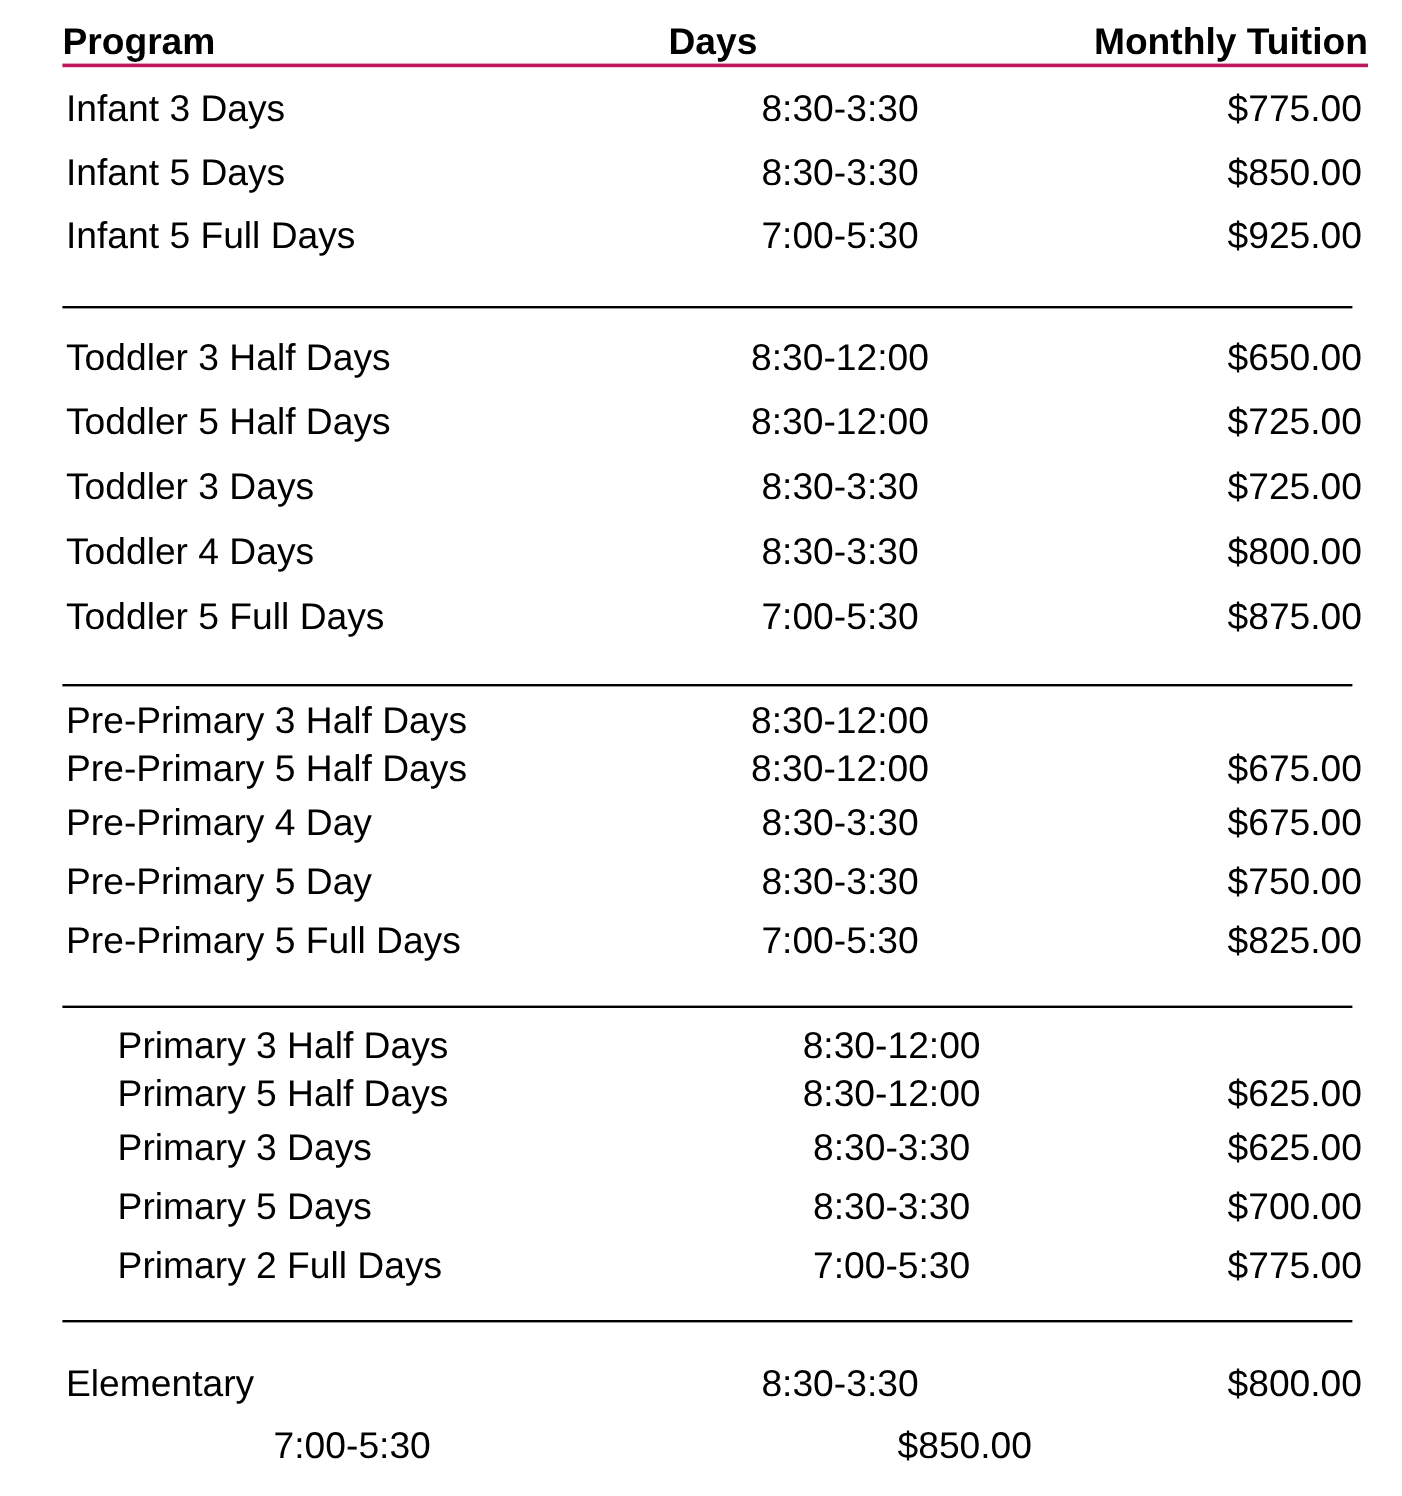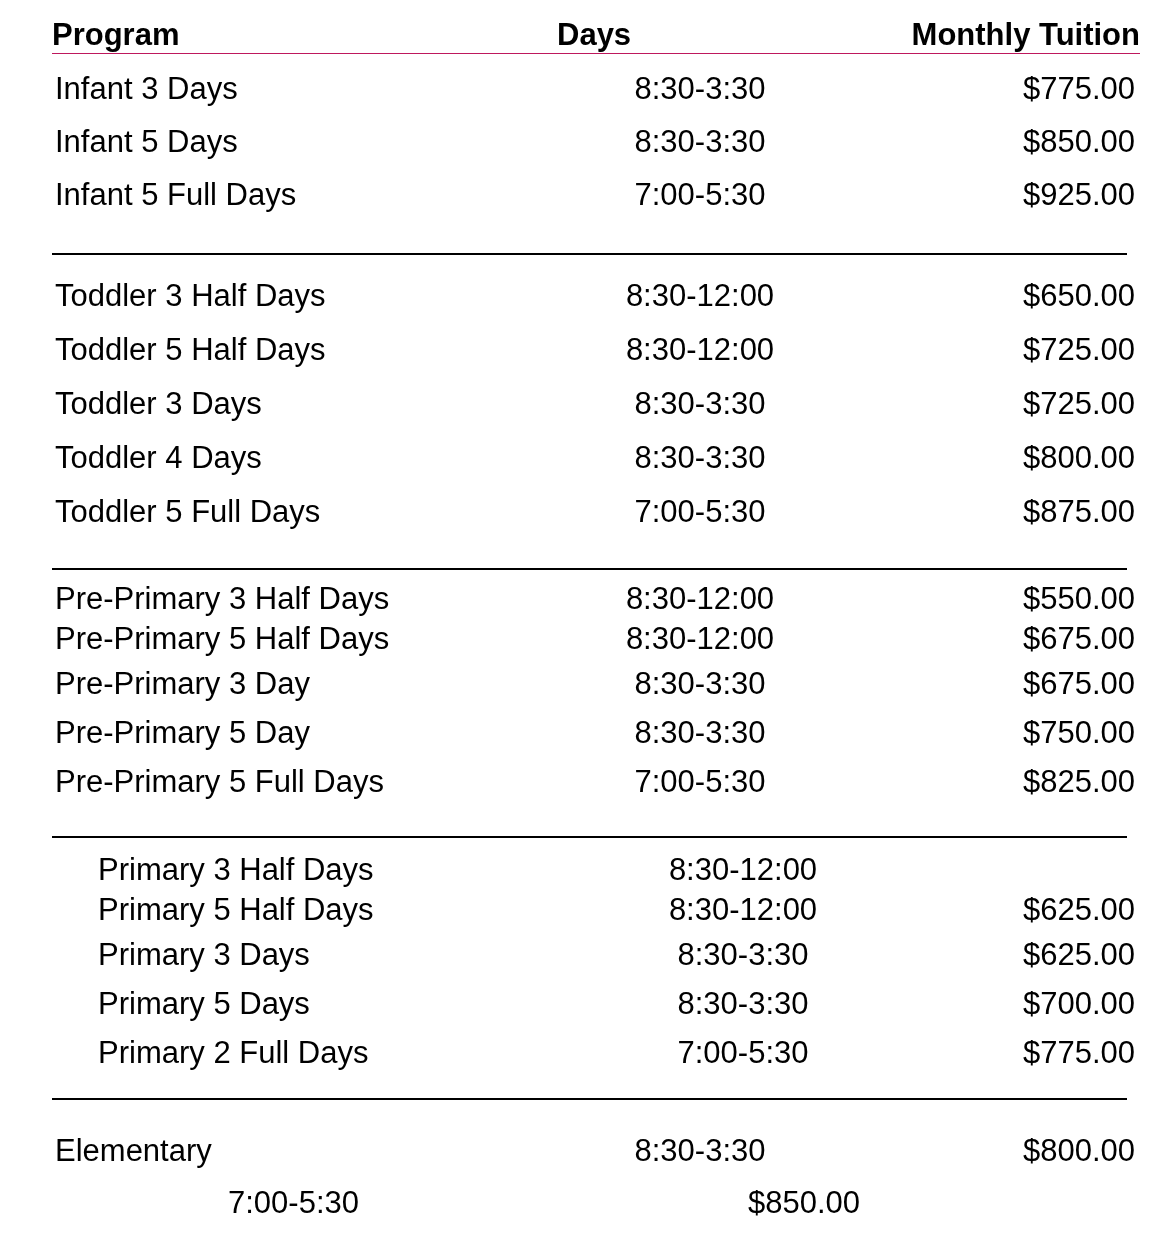--- a/index.html
+++ b/index.html
@@ -18,21 +18,21 @@
     width: 1088px;
   }
   .grid {
     display: grid;
     grid-template-columns: 483px 330px 1fr;
   }
   .thead {
     margin-top: 18px;
     line-height: 34px;
     font-weight: 700;
-    border-bottom: 1px solid #be185d;
+    border-bottom: 3px solid #be185d;
     padding-bottom: 1px;
   }
   .thead .h-program { text-align: left; }
   .thead .h-time { text-align: left; padding-left: 22px; }
   .thead .h-tuition { text-align: right; }
   .row { align-items: center; }
   .cell.program { text-align: left; padding-left: 3px; }
   .cell.time { text-align: center; }
   .cell.tuition { text-align: right; padding-right: 5px; }
   .divider {
@@ -117,29 +117,28 @@
         <div class="cell tuition">$875.00</div>
       </div>
     </div>
 
     <hr class="divider div-1">
 
     <div class="sec sec-2 compact">
       <div class="grid row">
         <div class="cell program">Pre-Primary 3 Half Days</div>
         <div class="cell time">8:30-12:00</div>
-        <div class="cell tuition">$550.00</div>
       </div>
       <div class="grid row">
         <div class="cell program">Pre-Primary 5 Half Days</div>
         <div class="cell time">8:30-12:00</div>
         <div class="cell tuition">$675.00</div>
       </div>
       <div class="grid row">
-        <div class="cell program">Pre-Primary 3 Day</div>
+        <div class="cell program">Pre-Primary 4 Day</div>
         <div class="cell time">8:30-3:30</div>
         <div class="cell tuition">$675.00</div>
       </div>
       <div class="grid row">
         <div class="cell program">Pre-Primary 5 Day</div>
         <div class="cell time">8:30-3:30</div>
         <div class="cell tuition">$750.00</div>
       </div>
       <div class="grid row">
         <div class="cell program">Pre-Primary 5 Full Days</div>

